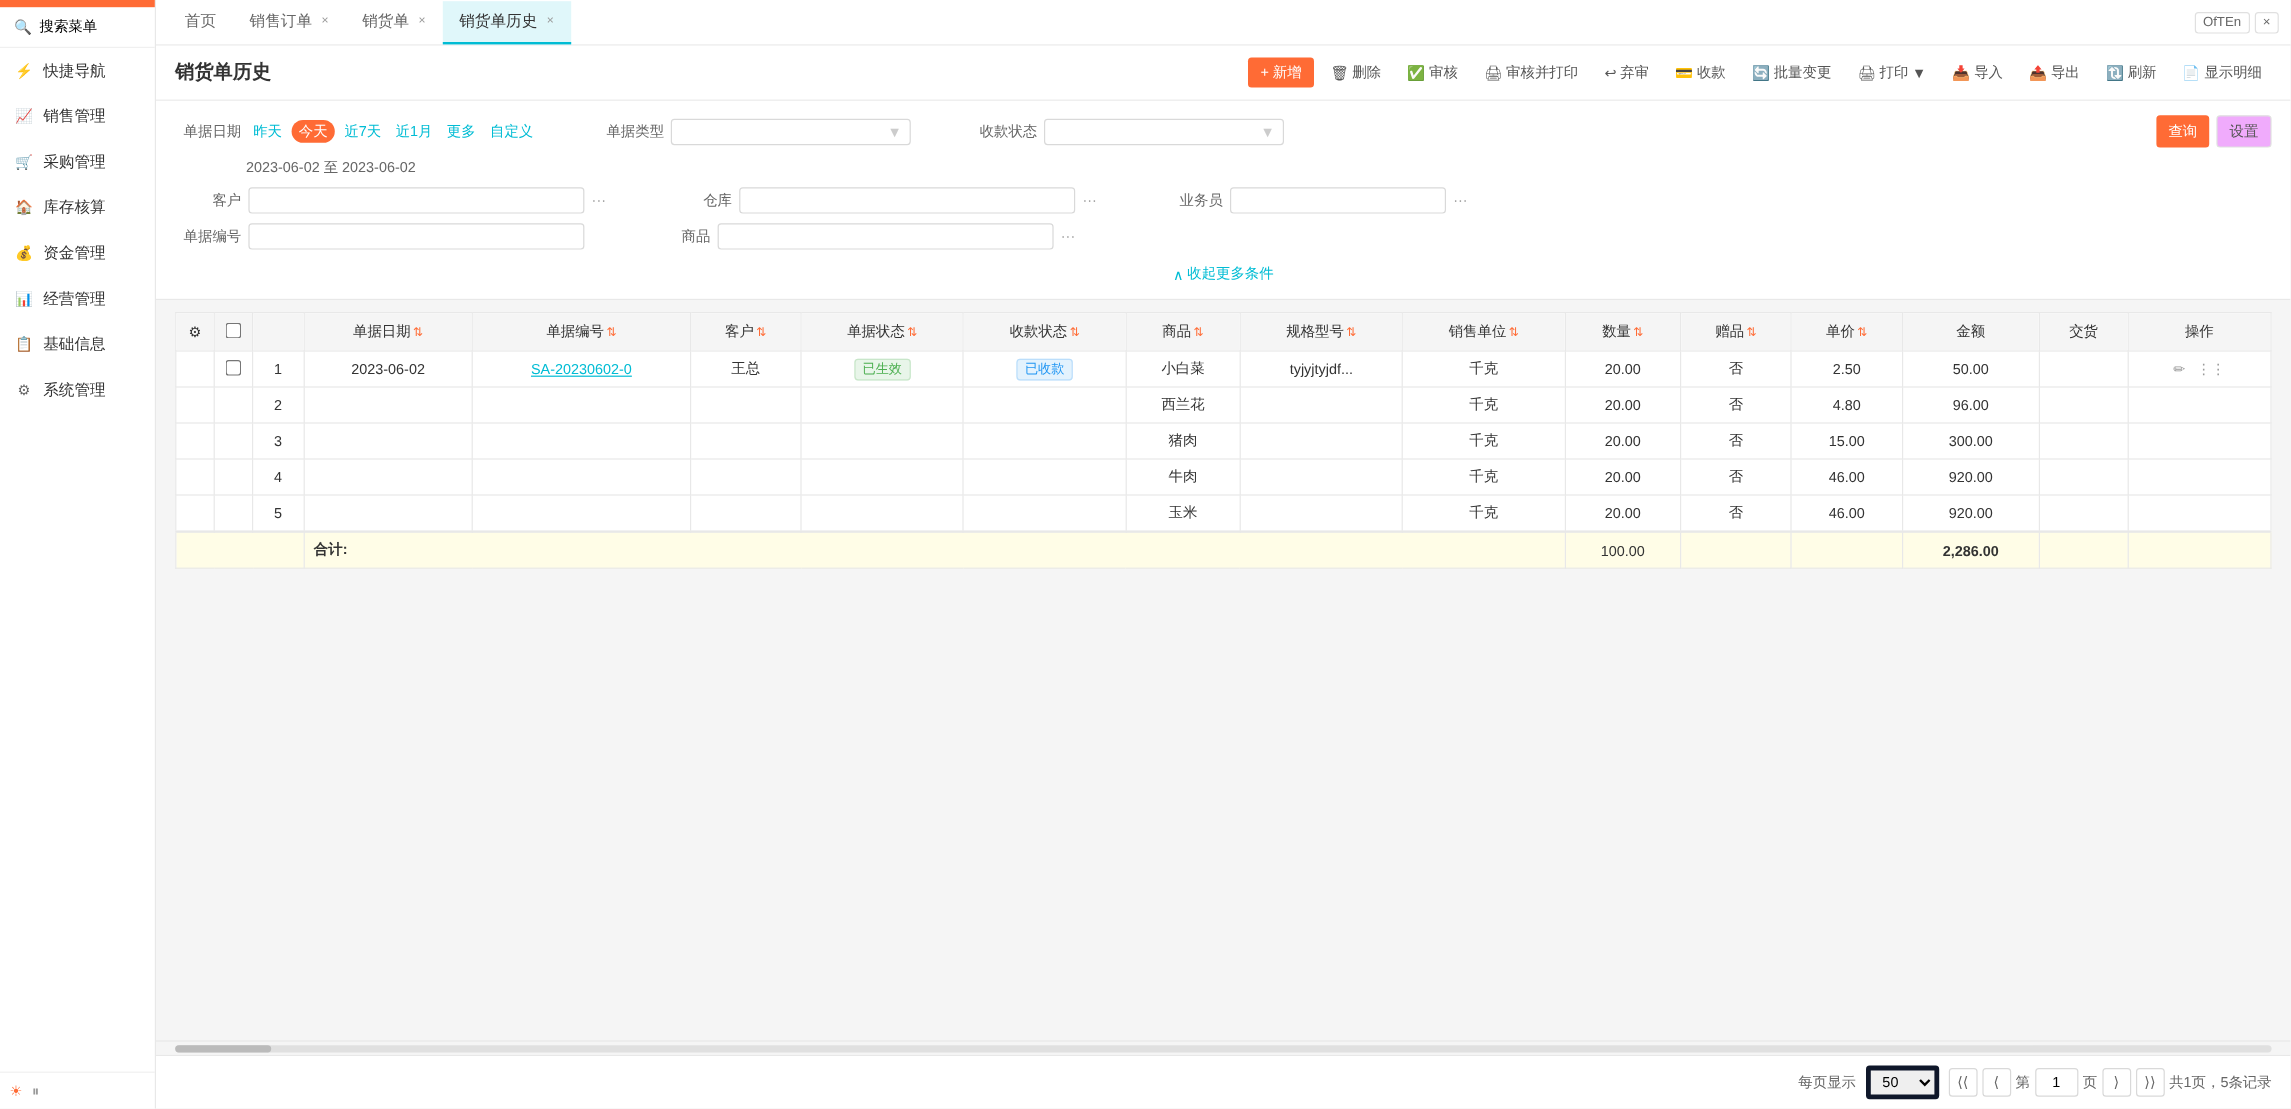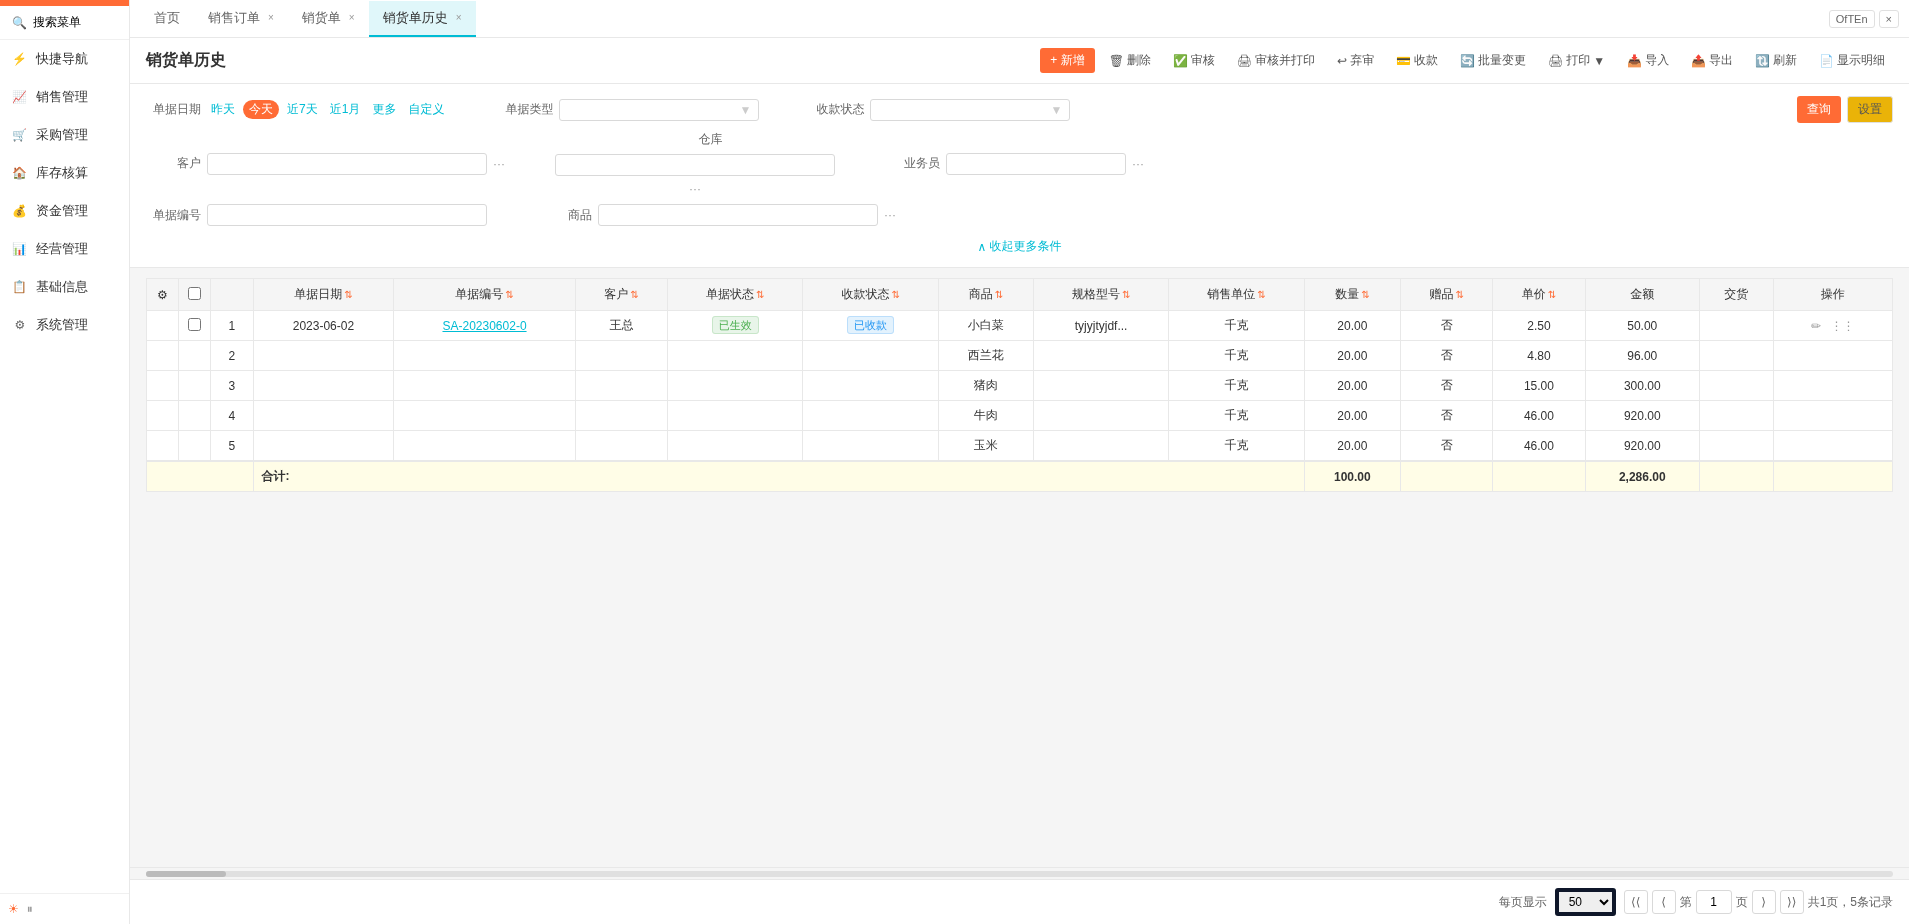--- a/index.html
+++ b/index.html
@@ -234,33 +234,36 @@
         <div class="filter-item" style="margin-left:30px;">
           <span class="filter-label">收款状态</span>
           <div style="position:relative;display:flex;align-items:center;">
             <input class="filter-select filter-input-wide" style="width: 200px;">
             <span style="position:absolute;right:8px;color:#ccc;">▼</span>
           </div>
         </div>
 
         <div style="margin-left:auto;display:flex;gap:6px;padding-left:15px;">
           <button class="btn-primary" style="background:#ff6b35;">查询</button>
-          <button style="border:1px solid #e0e0e0;background:#eab308;padding:4px 10px;border-radius:3px;cursor:pointer;font-size:12px;color:#555;">设置</button>
-        </div>
-      </div>
-
+          <button style="border:1px solid #e0e0e0;background:#f0abfc;padding:4px 10px;border-radius:3px;cursor:pointer;font-size:12px;color:#555;">设置</button>
+        </div>
+      </div>
+
+      <div class="filter-row" style="margin-left:55px;margin-bottom:8px;">
+        <span class="date-range">2023-06-02 至 2023-06-02</span>
+      </div>
       <div class="filter-row">
 
         <div class="filter-item">
           <span class="filter-label">客户</span>
           <input class="filter-input filter-input-wide" style="width: 280px;">
           <span class="filter-dots">···</span>
         </div>
 
-        <div class="filter-item" style="margin-left:30px;flex-direction:column;">
+        <div class="filter-item" style="margin-left:30px;">
           <span class="filter-label">仓库</span>
           <input class="filter-input" style="width: 280px;">
           <span class="filter-dots">···</span>
         </div>
 
         <div class="filter-item" style="margin-left:30px;">
           <span class="filter-label">业务员</span>
           <input class="filter-input" style="width: 180px;">
           <span class="filter-dots">···</span>
         </div>
@@ -404,21 +407,21 @@
     <td>46.00</td>
     <td>920.00</td>
     <td></td>
     <td></td>
   </tr>
           </tbody>
         <tfoot>
           <tr class="summary-row">
             <td colspan="3"></td>
             <td colspan="8" style="text-align:left;font-weight:bold;">合计:</td>
-            <td style="font-weight:bold;">100.00</td>
+            <td style="font-weight:normal;">100.00</td>
             <td></td>
             <td></td>
             <td style="font-weight:bold;">2,286.00</td>
             <td></td>
             <td></td>
           </tr>
         </tfoot>
       </table>
     </div>
 

